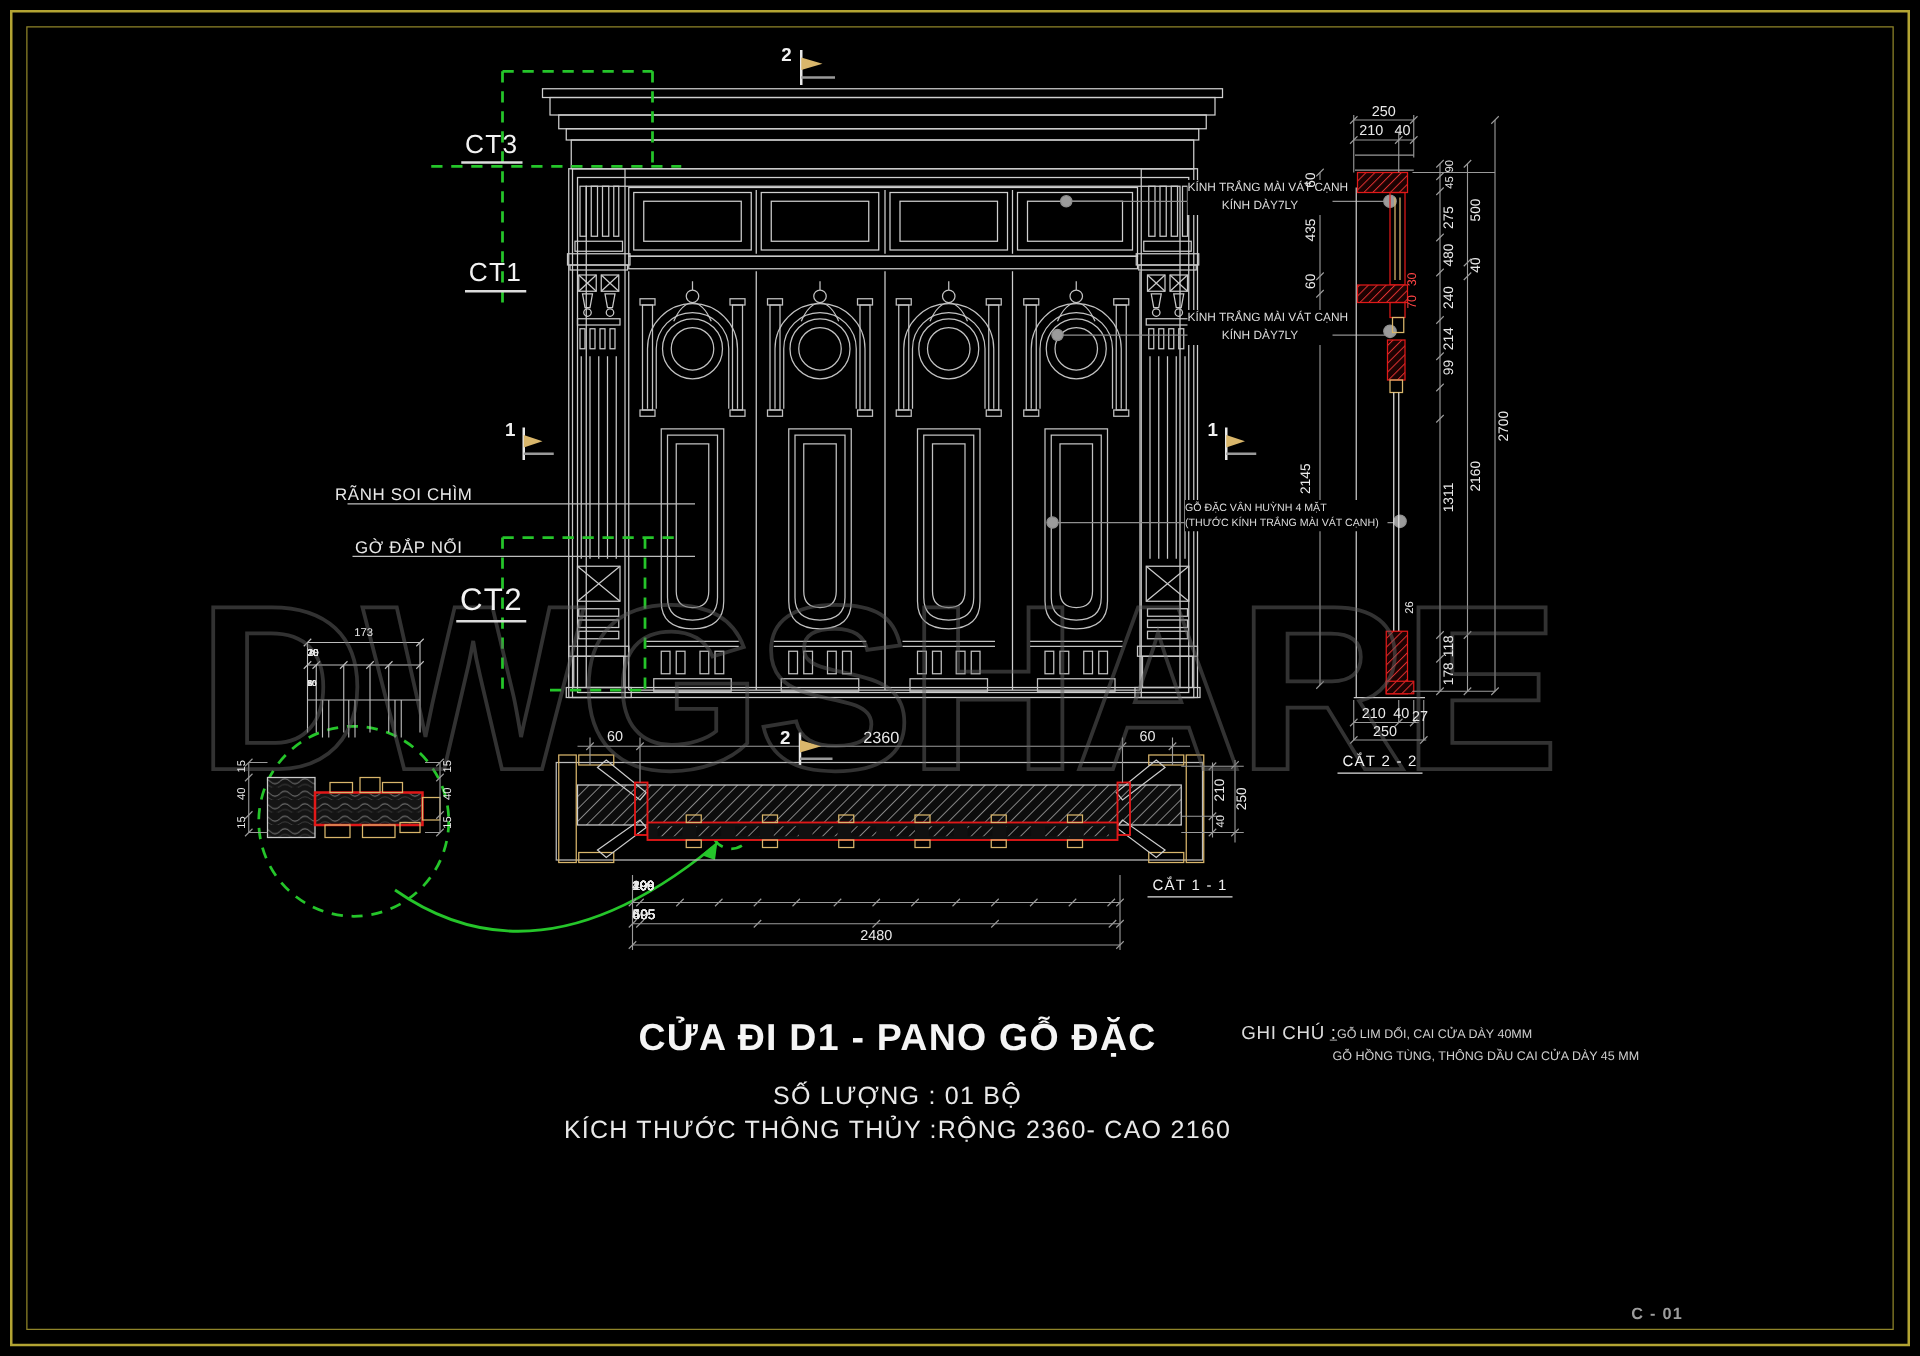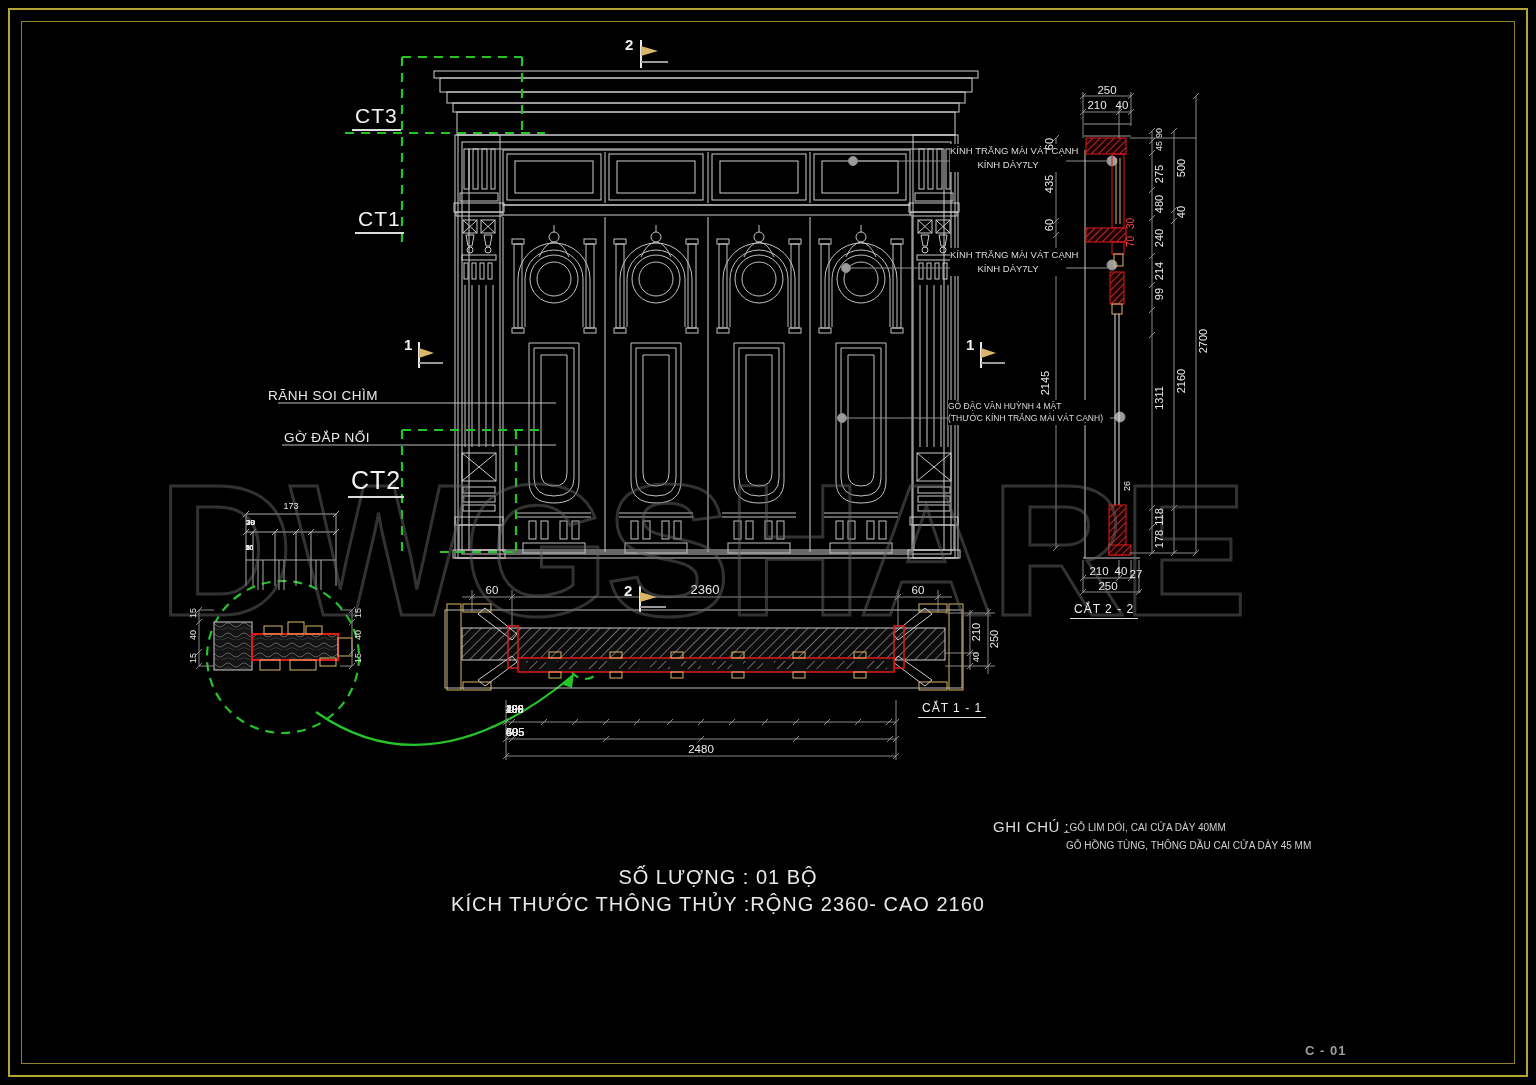--- a/index.html
+++ b/index.html
@@ -8,21 +8,21 @@
   .frame-outer{position:absolute;inset:8px;border:2px solid #b3a433;pointer-events:none;}
   .frame-inner{position:absolute;inset:21px;border:1px solid #8f8429;pointer-events:none;}
   #linework{position:absolute;left:0;top:0;}
   #labels{position:absolute;inset:0;}
   #labels span, #labels div{position:absolute;}
   .hd{font-size:11.5px;color:#e9e9e9;text-align:center;white-space:nowrap;}
   .vd{width:46px;margin-left:-23px;margin-top:-8px;text-align:center;transform:rotate(-90deg);
       font-size:11px;color:#e9e9e9;white-space:nowrap;}
   .vd.sm{font-size:9px;}
   .vd.red{color:#ff4444;font-size:10px;}
-  .ct{font-size:21px;color:#f2f2f2;border-bottom:2px solid #dcdcdc;padding:0 3px 1px 3px;letter-spacing:1px;}
+  .ct{font-size:21px;color:#f2f2f2;border-bottom:2px solid #dcdcdc;padding:0 3px 1px 3px;letter-spacing:1px;margin-left:17px;}
   .callout{font-size:13.5px;color:#e9e9e9;letter-spacing:.5px;white-space:nowrap;}
   .note{background:#000;color:#dcdcdc;text-align:center;line-height:1.45;font-size:9.5px;white-space:nowrap;}
   .cutlbl{font-size:12px;color:#f0f0f0;border-bottom:1.5px solid #e0e0e0;padding:0 4px 2px 4px;letter-spacing:1px;white-space:nowrap;}
   .flexdims{display:flex;align-items:flex-start;}
   .flexdims span{position:static;flex-basis:0;text-align:center;min-width:0;white-space:nowrap;}
   .wm{left:158px;top:442px;display:flex;align-items:baseline;opacity:.5;pointer-events:none;white-space:nowrap;text-align:center;}
   .wm .a{font-size:188px;font-weight:bold;letter-spacing:-4px;color:transparent;-webkit-text-stroke:3px #646464;}
   .wm .b{font-size:112px;font-weight:bold;color:transparent;-webkit-text-stroke:2.5px #646464;}
   .ttl{font-weight:bold;font-size:30px;letter-spacing:1px;text-align:center;color:#f5f5f5;}
   .sub{font-size:20px;letter-spacing:1px;text-align:center;color:#e8e8e8;}
@@ -397,20 +397,21 @@
     <span style="flex-grow:30">30</span>
     <span style="flex-grow:5">5</span>
     <span style="flex-grow:10">10</span>
     <span style="flex-grow:5">5</span>
     <span style="flex-grow:20">20</span>
     <span style="flex-grow:5">5</span>
     <span style="flex-grow:25">25</span>
     <span style="flex-grow:5">5</span>
   </div>
 
+  <div class="ttl" style="left:360px;top:814px;width:716px">CỬA ĐI D1 - PANO GỖ ĐẶC</div>
   <div class="sub" style="left:360px;top:866px;width:716px">SỐ LƯỢNG : 01 BỘ</div>
   <div class="sub" style="left:360px;top:893px;width:716px">KÍCH THƯỚC THÔNG THỦY :RỘNG 2360- CAO 2160</div>
 
   <span style="left:993px;top:818px;font-size:15px;color:#dcdcdc;letter-spacing:.5px">GHI CHÚ :</span>
   <span style="left:1064px;top:822px;font-size:10px;color:#cfcfcf">_GỖ LIM DỔI, CAI CỬA DÀY 40MM</span>
   <span style="left:1066px;top:840px;font-size:10px;color:#cfcfcf">GỖ HỒNG TÙNG, THÔNG DẦU CAI CỬA DÀY 45 MM</span>
 
   <span style="left:1305px;top:1043px;font-size:13px;font-weight:bold;color:#9d9d9d;letter-spacing:1px">C - 01</span>
 </div>
 

